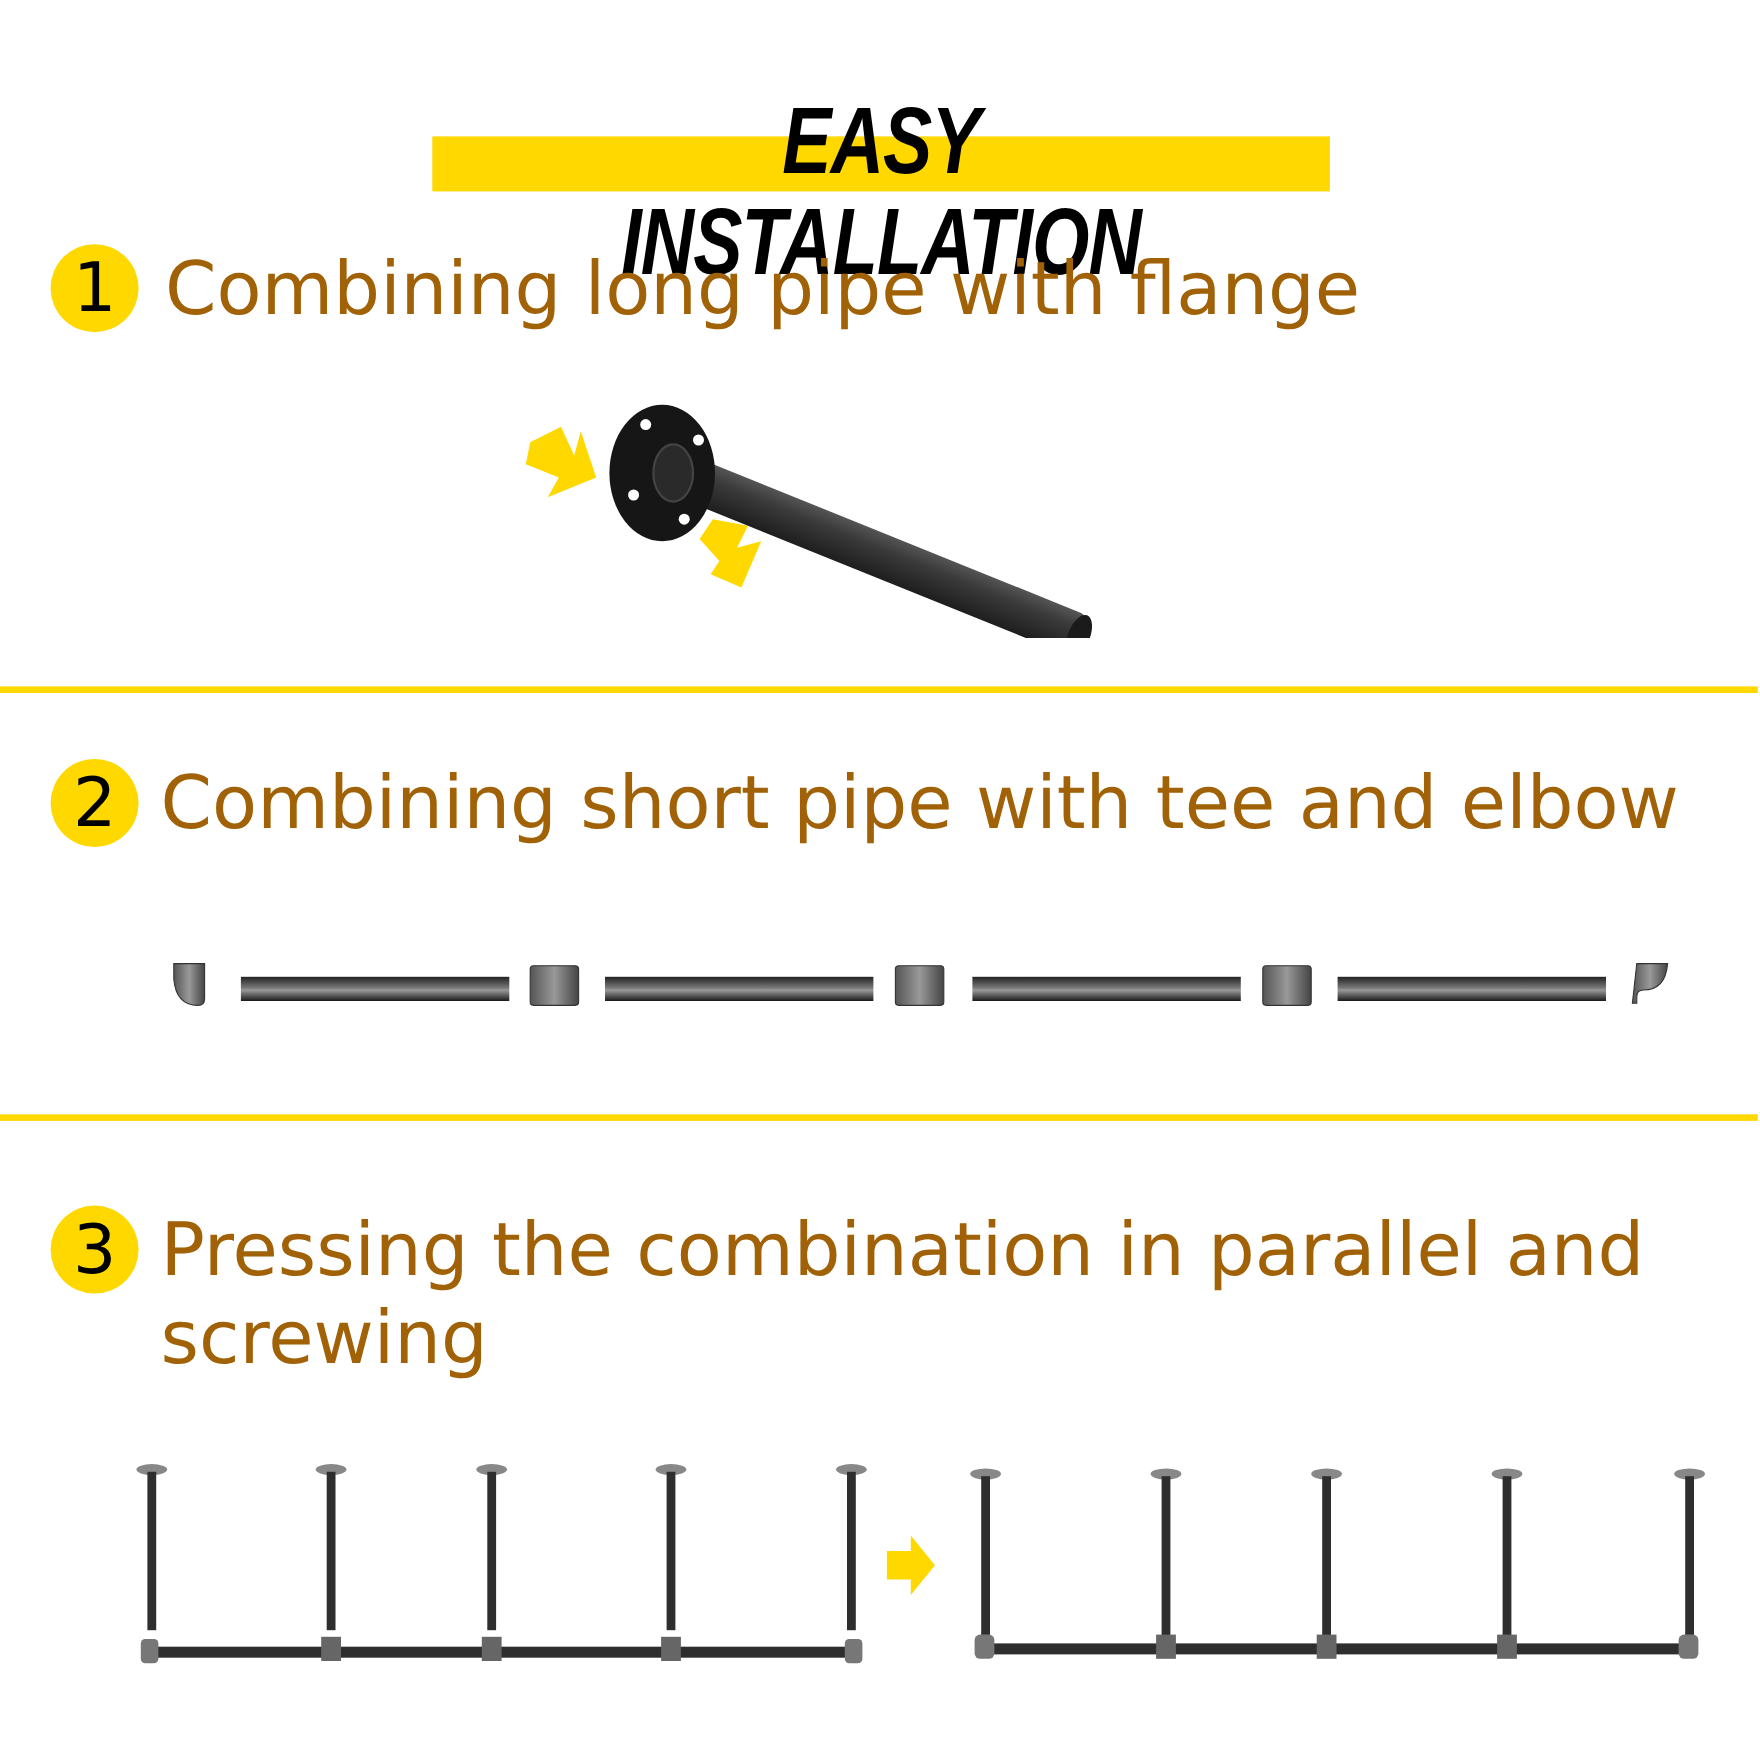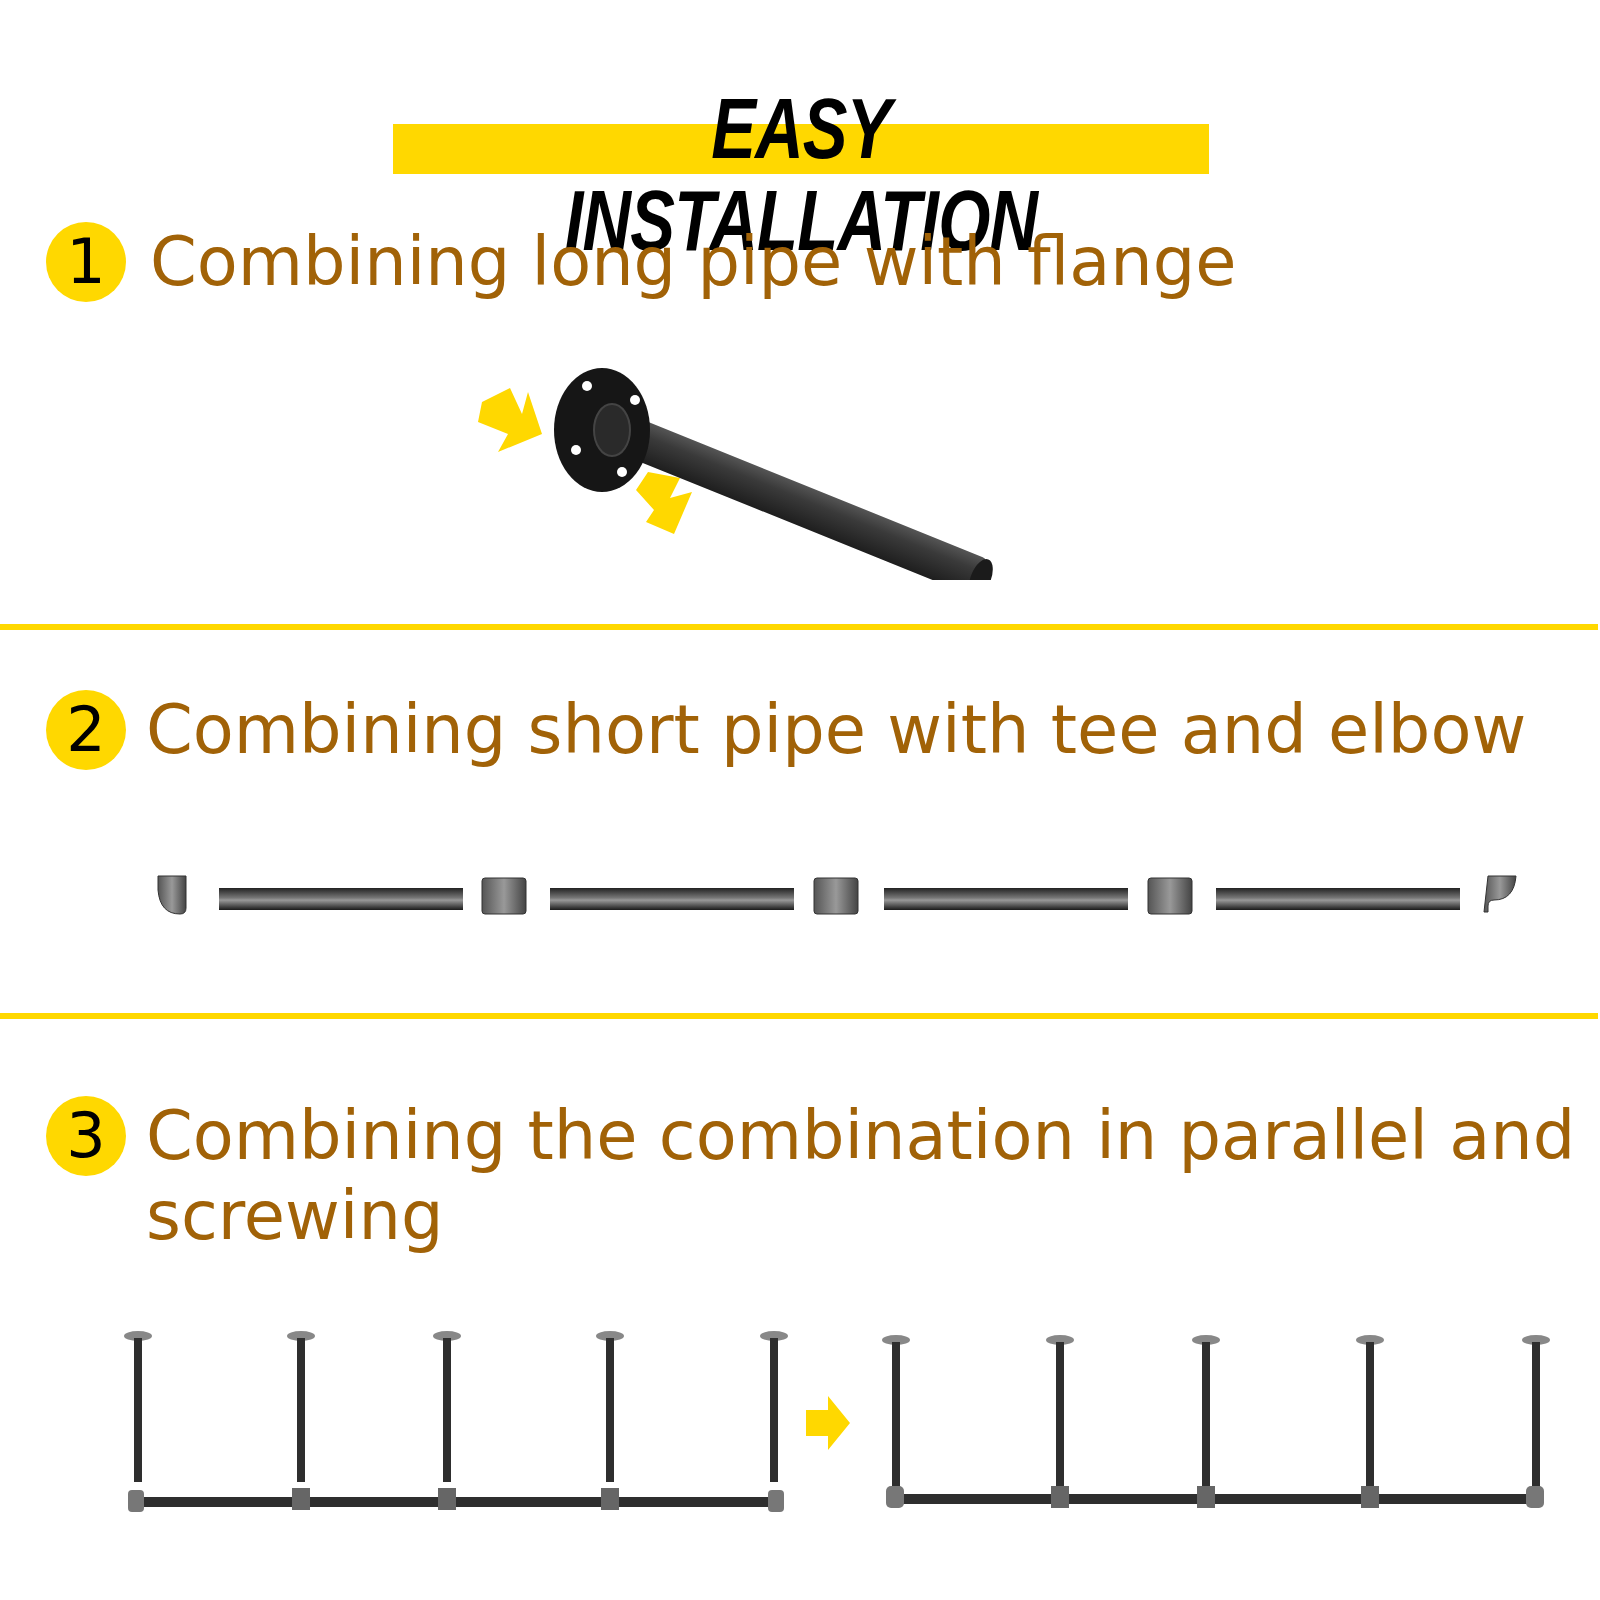--- a/index.html
+++ b/index.html
@@ -96,21 +96,21 @@
   <rect x="998" y="8" width="44" height="36" rx="3" fill="url(#ft)" stroke="#333"></rect>
   <rect x="1066" y="18" width="244" height="22" fill="url(#hp)"></rect>
 
   <path d="M1338,6 h28 q-2,24 -22,24 q-6,0 -6,6 v6 h-4 z" fill="url(#ft)" stroke="#333"></path>
 </svg>
 
 <div class="divider" style="top:1013px;"></div>
 
 <div class="step step-3" style="top:1096px;">
   <div class="step-badge">3</div>
-  <div class="step-text">Combining the combination in parallel and
+  <div class="step-text">Pressing the combination in parallel and
 screwing</div>
 </div>
 
 <svg style="left:118px;top:1330px;" width="680" height="190" viewBox="0 0 680 190">
   <g fill="#2e2e2e">
     <g>
         <ellipse cx="20" cy="6" rx="14" ry="5" fill="#888"></ellipse>
         <rect x="16" y="8" width="8" height="144"></rect>
       </g>
     <g>

